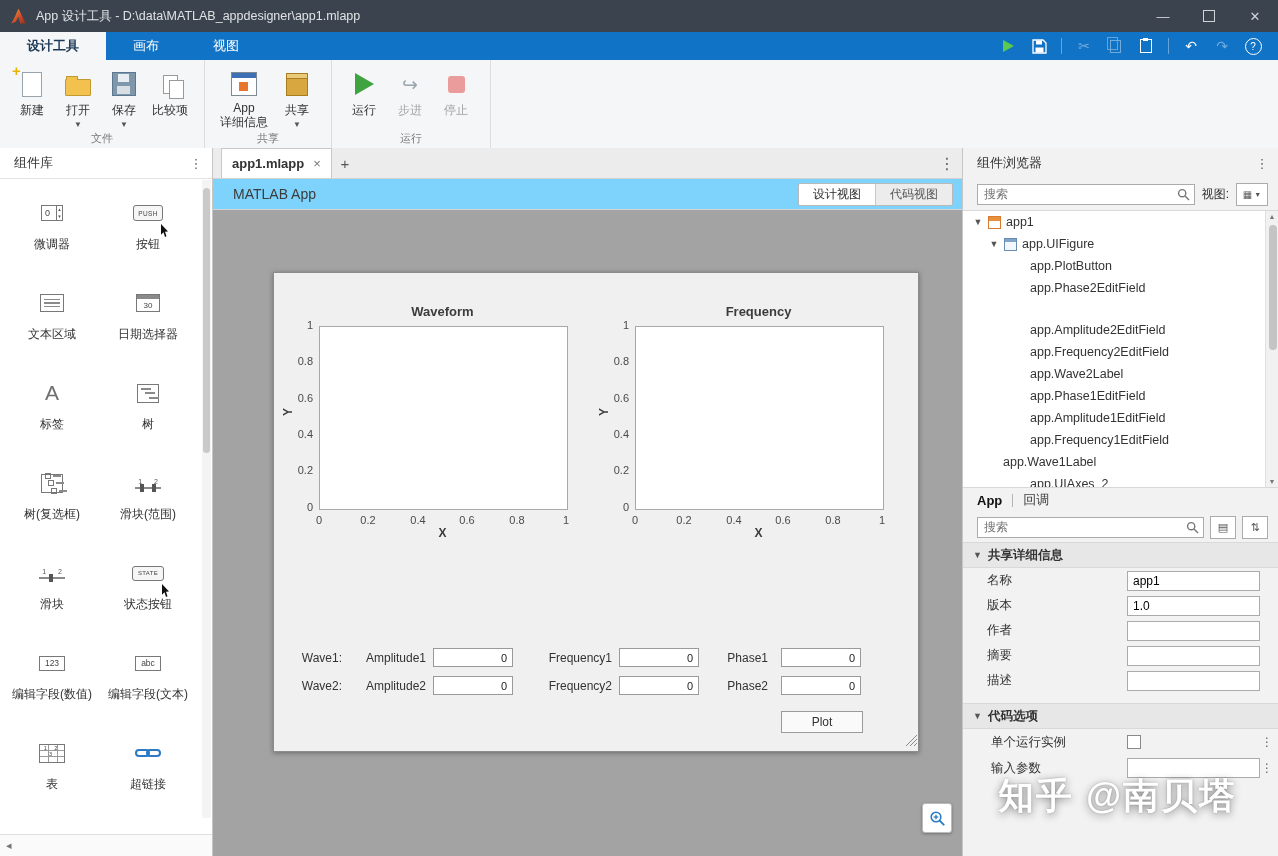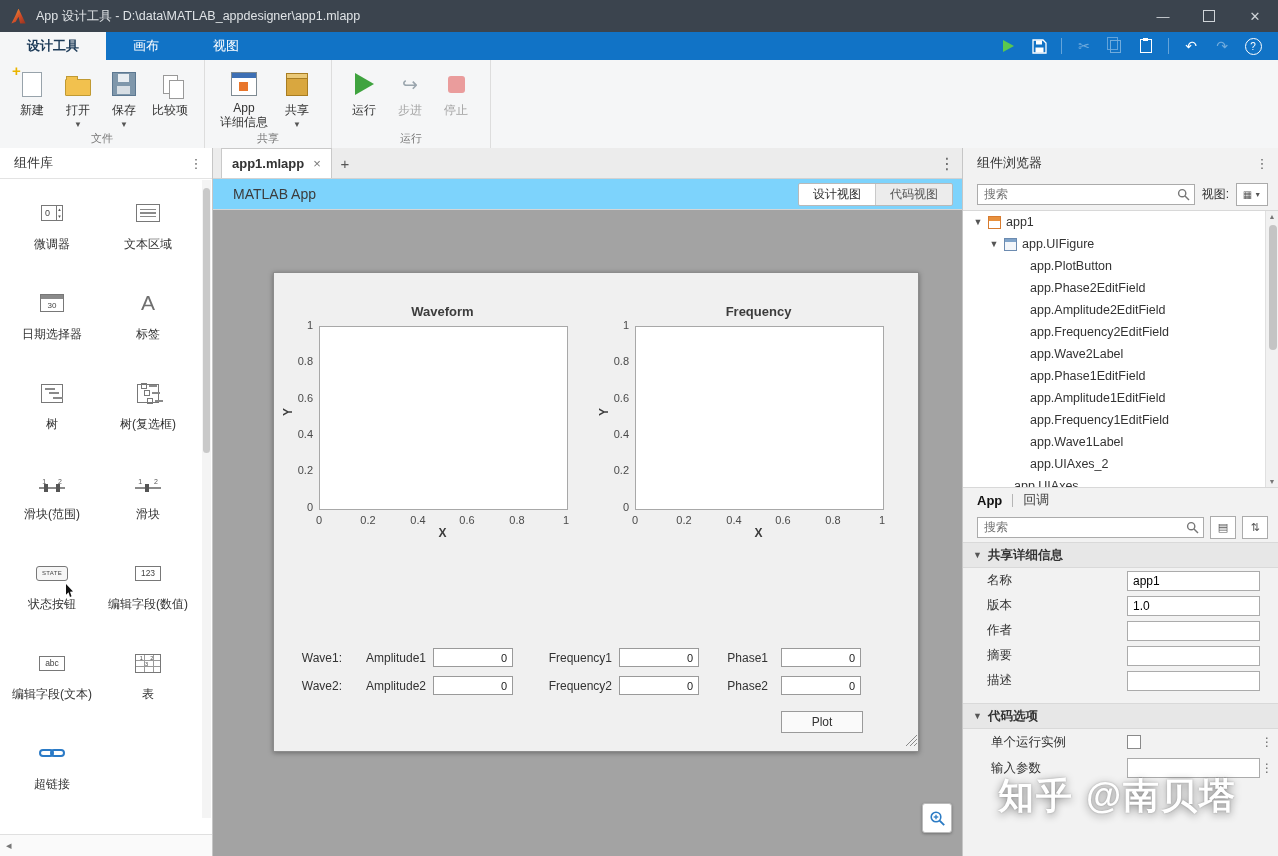--- a/index.html
+++ b/index.html
@@ -294,20 +294,27 @@
       <span class="ci">
         <span class="box ci-spin">
             <span>0</span>
             <span class="spin-ar">▲<br>▼</span>
           </span>
       </span>
       <span class="lab">微调器</span>
     </div>
     <div class="lib-item">
       <span class="ci">
+        <span class="box ci-push">PUSH</span>
+          <span class="cursor-ptr"></span>
+      </span>
+      <span class="lab">按钮</span>
+    </div>
+    <div class="lib-item">
+      <span class="ci">
         <span class="box ci-textarea">
             <i></i>
             <i></i>
             <i></i>
           </span>
       </span>
       <span class="lab">文本区域</span>
     </div>
     <div class="lib-item">
       <span class="ci">
@@ -537,39 +544,39 @@
       <span class="caret">▼</span>
       <span class="fig-ico"></span>
       <span>app.UIFigure</span>
     </div>
     <div class="trow" style="padding-left:67px;">
         <span>app.PlotButton</span>
       </div>
     <div class="trow" style="padding-left:67px;">
         <span>app.Phase2EditField</span>
       </div>
-    <div class="trow" style="padding-left:67px;">
+    <div class="trow" style="padding-left:67px;margin-top:20px;">
         <span>app.Amplitude2EditField</span>
       </div>
     <div class="trow" style="padding-left:67px;">
         <span>app.Frequency2EditField</span>
       </div>
     <div class="trow" style="padding-left:67px;">
         <span>app.Wave2Label</span>
       </div>
     <div class="trow" style="padding-left:67px;">
         <span>app.Phase1EditField</span>
       </div>
     <div class="trow" style="padding-left:67px;">
         <span>app.Amplitude1EditField</span>
       </div>
     <div class="trow" style="padding-left:67px;">
         <span>app.Frequency1EditField</span>
       </div>
-    <div class="trow" style="padding-left:67px;">
+    <div class="trow" style="padding-left:40px;">
         <span>app.Wave1Label</span>
       </div>
     <div class="trow" style="padding-left:67px;">
         <span>app.UIAxes_2</span>
       </div>
     <div class="trow" style="padding-left:51px;">
         <span>app.UIAxes</span>
       </div>
     <div class="tree-scroll">
         <span>▲</span>

